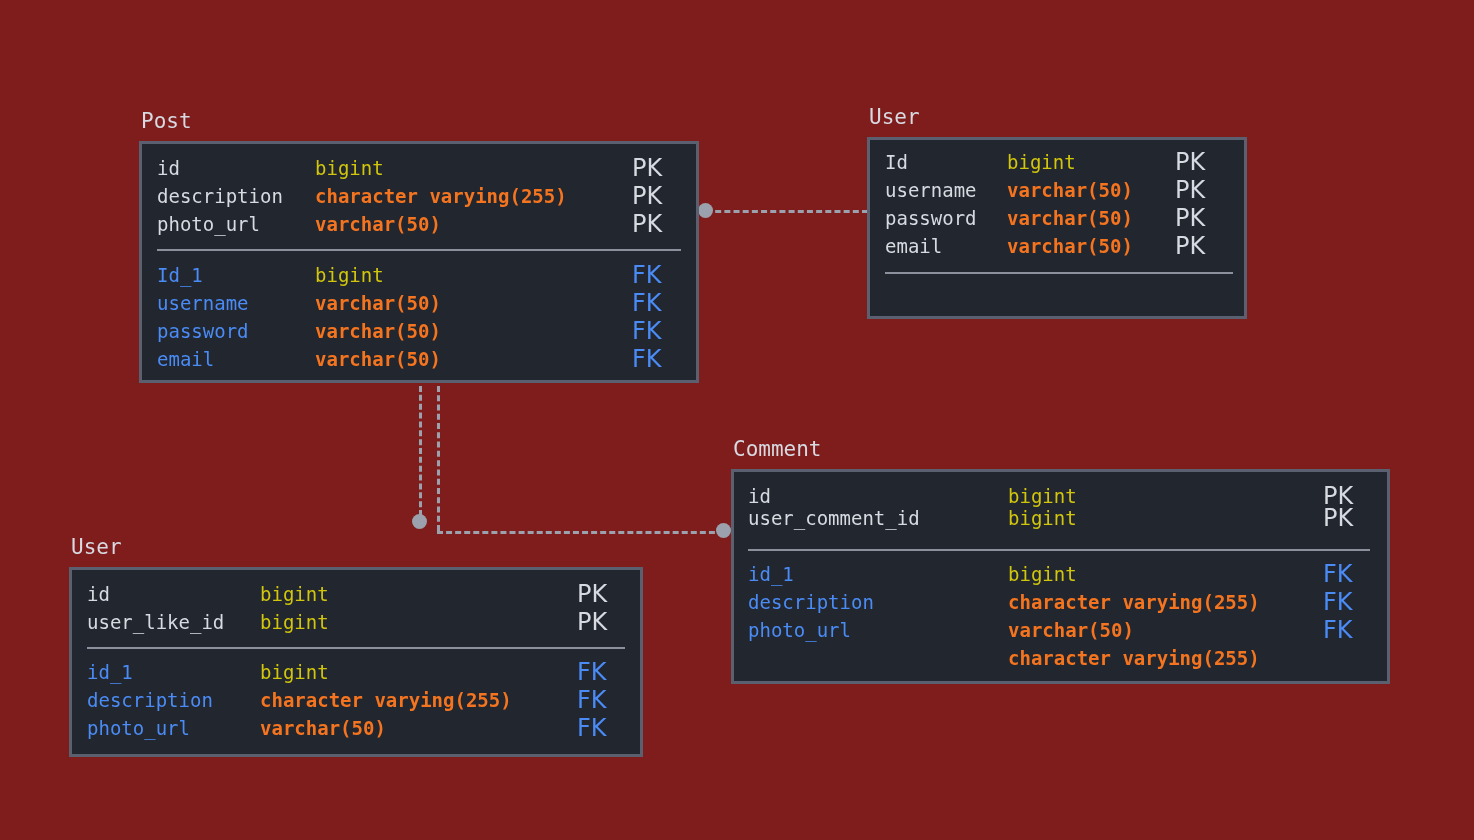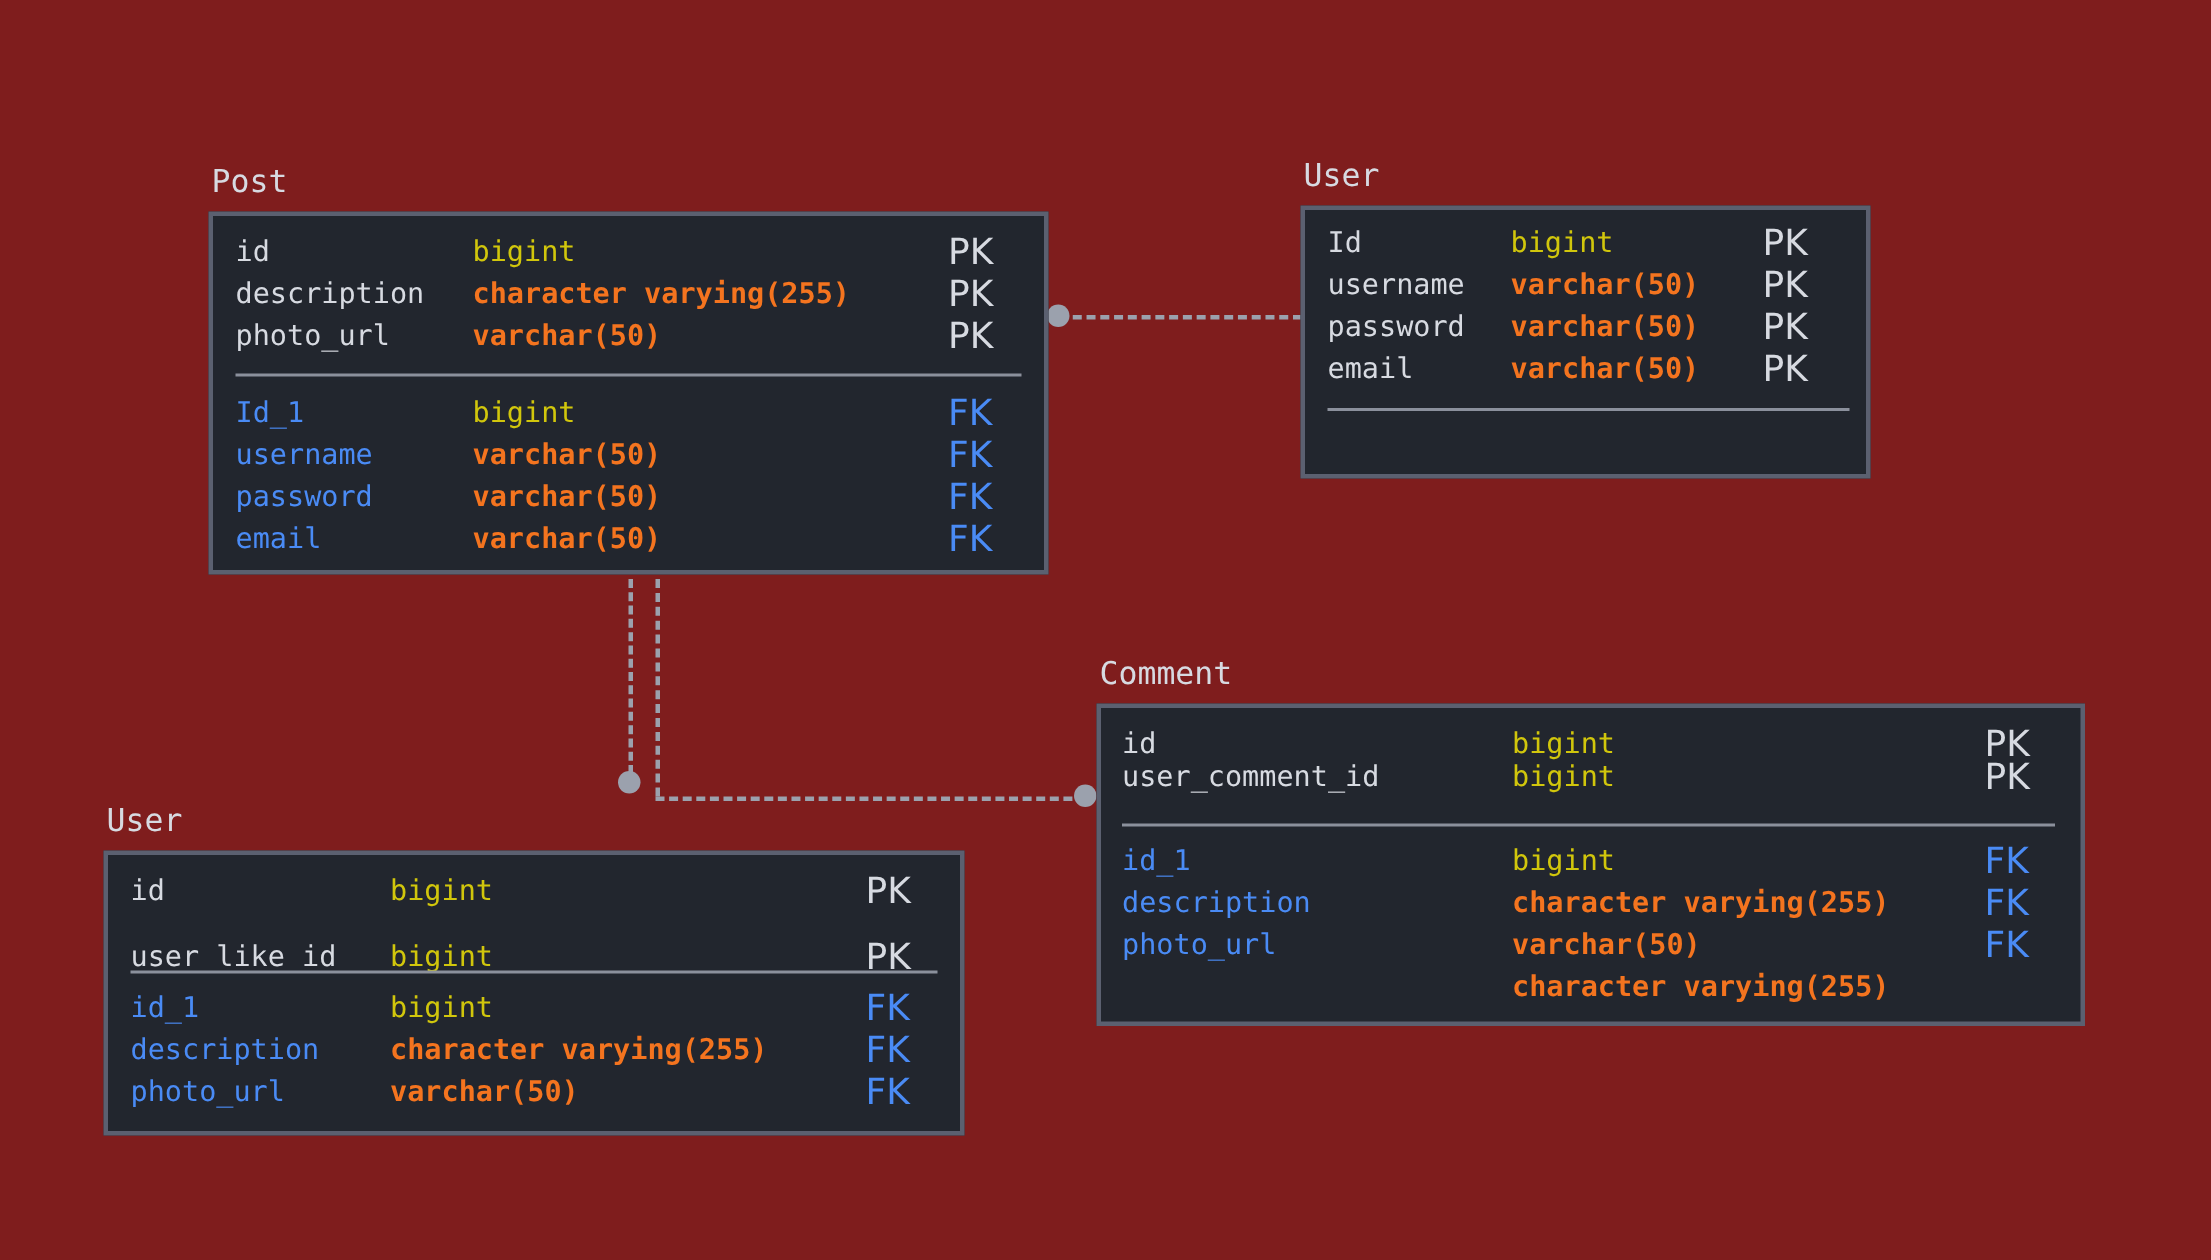--- a/index.html
+++ b/index.html
@@ -253,21 +253,21 @@
   <div class="entity" id="entity-like" style="left:69px; top:567px; width:574px; height:190px;">
     <div class="entity-box"></div>
     <div class="entity-title">User</div>
 
     <div class="section">
       <div class="field-row" style="top:13px;">
         <span class="f-name name-pk" style="left:18px;">id</span>
         <span class="f-type type-bigint" style="left:191px;">bigint</span>
         <span class="f-key key-pk" style="left:508px;">PK</span>
       </div>
-      <div class="field-row" style="top:57px;">
+      <div class="field-row" style="top:41px;">
         <span class="f-name name-pk" style="left:18px;">user_like_id</span>
         <span class="f-type type-bigint" style="left:191px;">bigint</span>
         <span class="f-key key-pk" style="left:508px;">PK</span>
       </div>
     </div>
 
     <div class="divider" style="left:18px; top:80px; width:538px;"></div>
 
     <div class="section">
       <div class="field-row" style="top:91px;">

